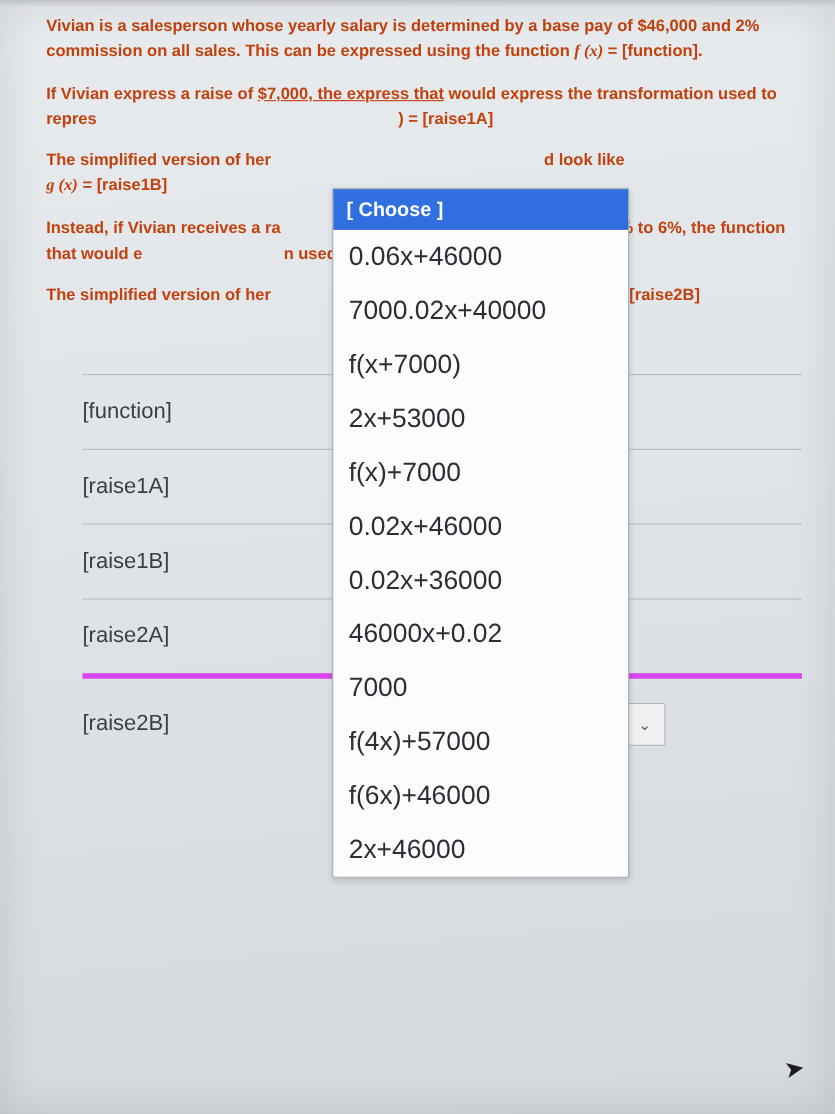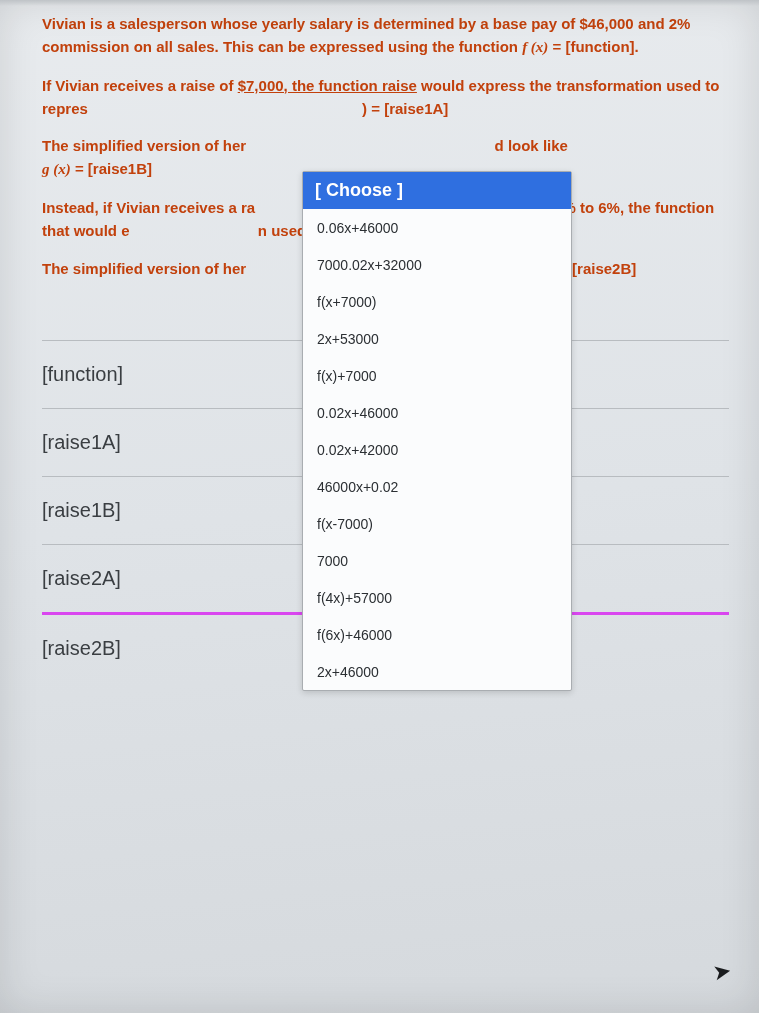--- a/index.html
+++ b/index.html
@@ -14,24 +14,26 @@
   .question-text {
     font-size: 15px;
     line-height: 1.55;
     font-weight: 700;
     color: #c2410c;
   }
   .question-text p { margin-bottom: 14px; }
   .math { font-family: "Times New Roman", serif; font-style: italic; }
   .blank-row {
     display: flex;
+    align-items: center;
     border-top: 1px solid #b8bcc0;
     padding: 22px 0;
     font-size: 20px;
     color: #3a3e42;
+    margin-left: 33px;
   }
   .blank-row:last-of-type { border-bottom: none; }
   .blank-label { flex: 0 0 260px; }
   .chooser-closed {
     border: 1px solid #b0b4b8;
     background: #eef0f2;
     color: #4a4e52;
     font-size: 18px;
     padding: 8px 12px;
     width: 270px;
@@ -58,21 +60,21 @@
     color: #fff;
     font-weight: 700;
     padding: 8px 12px;
     font-size: 18px;
     display: flex;
     justify-content: space-between;
     align-items: center;
   }
   .dropdown .opt {
     padding: 10.5px 14px;
-    font-size: 14px;
+    font-size: 24px;
     color: #2b2f33;
     white-space: nowrap;
   }
   
   .cursor {
     position: absolute;
     right: 28px;
     bottom: 28px;
     font-size: 22px;
     color: #1a1c1e;
@@ -95,21 +97,21 @@
 </head>
 <body>
 
 <div class="top-fade"></div>
 
 <div class="question-text">
   <p>
     <span>Vivian is a salesperson whose yearly salary is determined by a base pay of $46,000 and 2% commission on all sales. This can be expressed using the function </span><span class="math nowrap"><span>f (x)</span></span><span> = [function].</span>
   </p>
   <p>
-    <span>If Vivian receives a raise of </span><span style="text-decoration:underline;">$7,000, the function raise</span><span> would express the transformation used to repres</span>
+    <span>If Vivian express a raise of </span><span style="text-decoration:underline;">$7,000, the express that</span><span> would express the transformation used to repres</span>
     <span style="display:inline-block;width:270px"></span><span class="nowrap"><span>)</span><span> = [raise1A]</span></span>
   </p>
   <p>
     <span>The simplified version of her </span>
     <span style="display:inline-block;width:240px"></span>
     <span>d look like</span><br>
     <span class="math"><span>g (x)</span></span><span> = [raise1B]</span>
   </p>
   <p>
     <span>Instead, if Vivian receives a ra</span>
@@ -132,40 +134,39 @@
 </div>
 <div class="blank-row">
   <div class="blank-label">[raise1A]</div>
 </div>
 <div class="blank-row">
   <div class="blank-label">[raise1B]</div>
 </div>
 <div class="blank-row">
   <div class="blank-label">[raise2A]</div>
 </div>
-<div class="blank-row" style="border-top:3px solid #d946ef;">
+<div class="blank-row" style="border-top:5px solid #d946ef;">
   <div class="blank-label">[raise2B]</div>
   <div class="chooser-closed">
     <span>[ Choose ]</span>
     <span class="chev">⌄</span>
   </div>
 </div>
 
 <div class="dropdown">
   <div class="dd-header">
     <span>[ Choose ]</span>
   </div>
   <div class="opt">0.06x+46000</div>
-  <div class="opt">7000.02x+32000</div>
+  <div class="opt">7000.02x+40000</div>
   <div class="opt">f(x+7000)</div>
   <div class="opt">2x+53000</div>
   <div class="opt">f(x)+7000</div>
   <div class="opt">0.02x+46000</div>
-  <div class="opt">0.02x+42000</div>
+  <div class="opt">0.02x+36000</div>
   <div class="opt">46000x+0.02</div>
-  <div class="opt">f(x-7000)</div>
   <div class="opt">7000</div>
   <div class="opt">f(4x)+57000</div>
   <div class="opt">f(6x)+46000</div>
   <div class="opt">2x+46000</div>
 </div>
 
 <div class="cursor">➤</div>
 
 </body></html>

